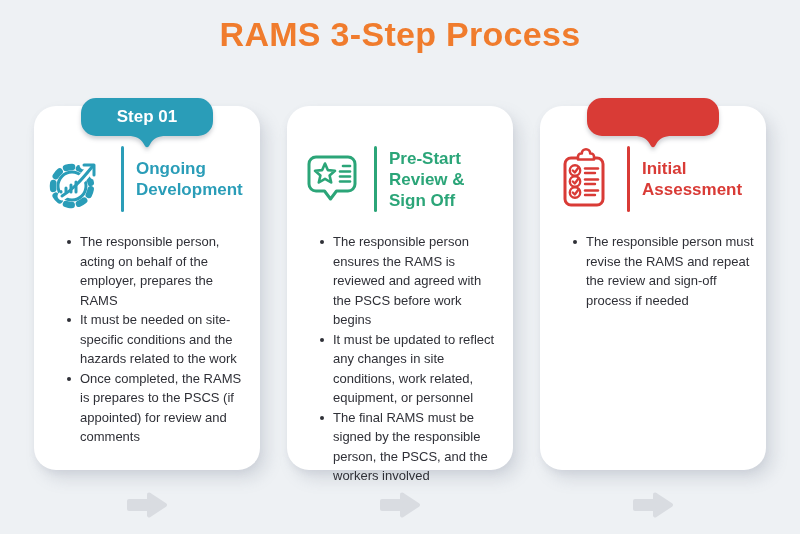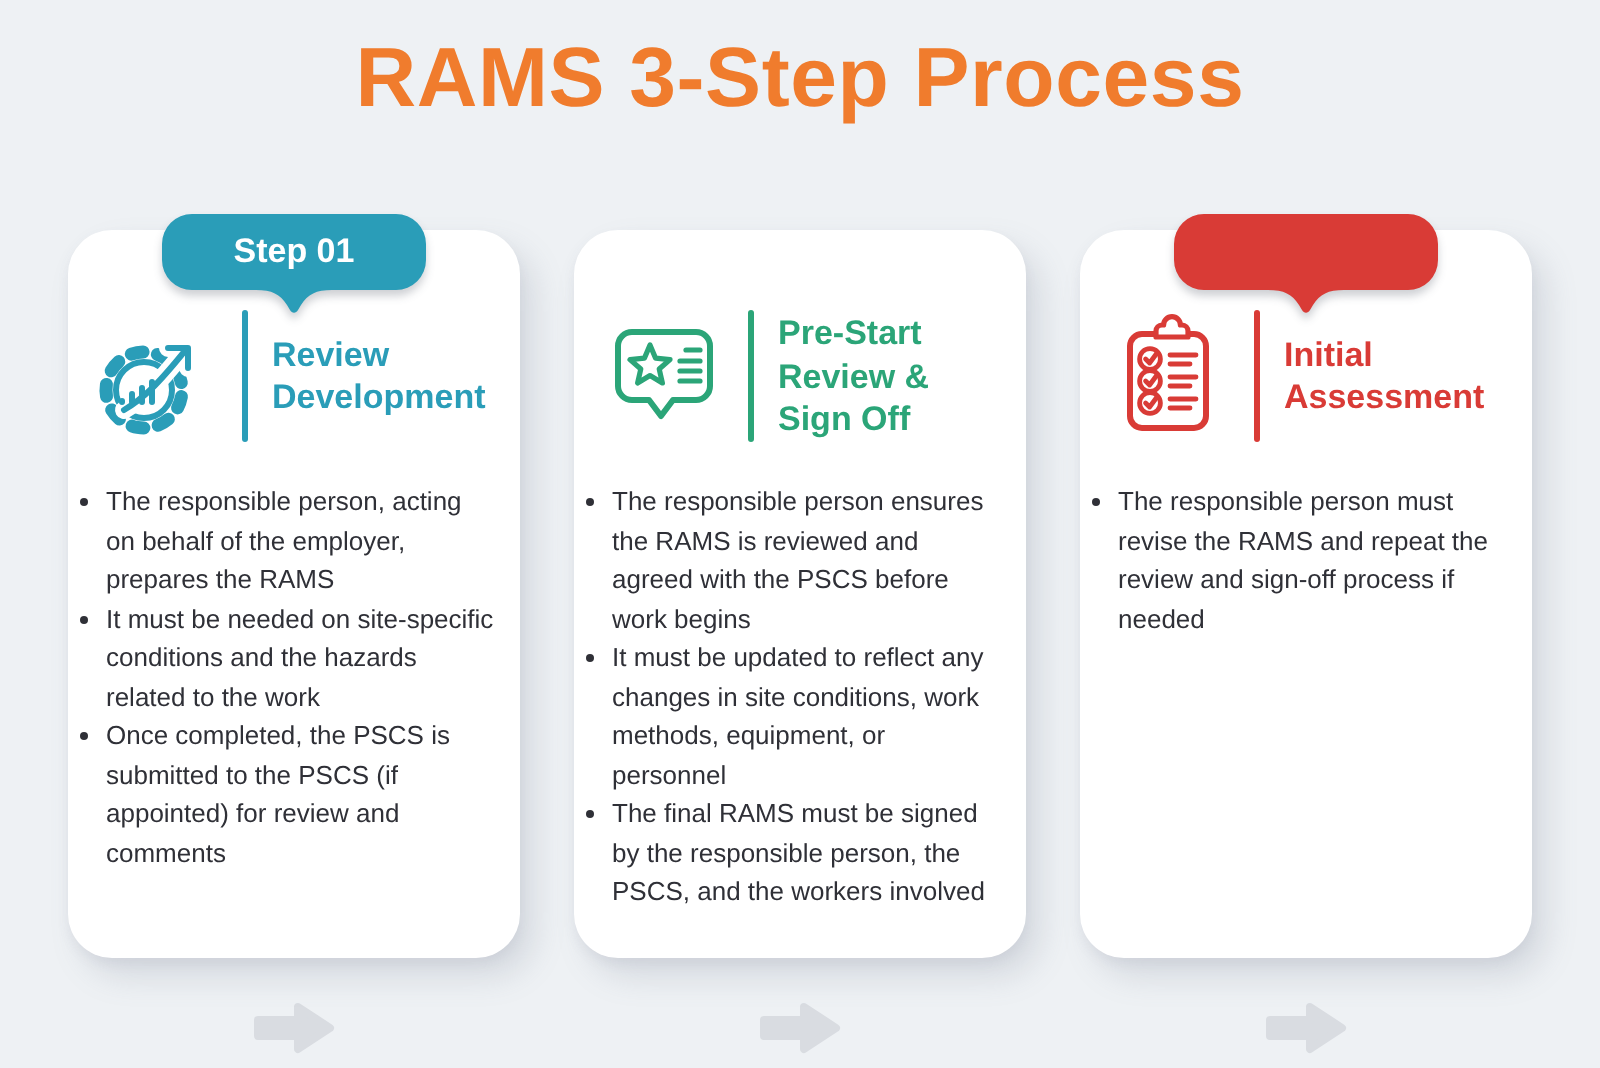--- a/index.html
+++ b/index.html
@@ -8,21 +8,21 @@
     width: 800px; height: 534px;
     background: #EEF1F4;
     font-family: "Liberation Sans", "DejaVu Sans", sans-serif;
     overflow: hidden;
   }
   .page { position: relative; width: 800px; height: 534px; }
 
   .title {
     margin: 0; padding-top: 16px;
     text-align: center;
-    font-size: 42px; font-weight: bold; letter-spacing: 0.3px;
+    font-size: 34px; font-weight: bold; letter-spacing: 0.3px;
     color: var(--accent, #F07C2D);
     line-height: 1.1;
   }
 
   .cards {
     display: flex; justify-content: center; gap: 27px;
     margin-top: 33px;
   }
   .column { position: relative; width: 226px; height: 384px; }
 
@@ -54,21 +54,21 @@
     width: 3px; align-self: stretch; border-radius: 2px;
     background: var(--accent);
     margin: 0 12px 0 9px;
   }
   .heading {
     margin: 0; white-space: pre-line;
     font-size: 17px; font-weight: bold; line-height: 1.25;
     color: var(--accent);
   }
 
-  .bullets { list-style: none; margin: 20px 0 0 0; padding: 0 12px 0 3px; }
+  .bullets { list-style: none; margin: 20px 0 0 0; padding: 0 12px 0 30px; }
   .bullet { display: flex; gap: 9px; font-size: 13px; line-height: 1.5; color: #2F3037; }
   .bullet-dot {
     width: 4px; height: 4px; border-radius: 50%;
     background: #2F3037; flex-shrink: 0;
     margin-top: 8px; margin-left: 3px;
   }
 
   .arrows { display: flex; justify-content: center; gap: 27px; margin-top: 20px;
     color: var(--accent, #D9DCE1); }
   .arrow-cell { width: 226px; display: flex; justify-content: center; }
@@ -106,35 +106,35 @@
             <g class="icon-stroke" stroke-width="3" stroke-linejoin="round">
               <path d="M16,50 C26,44 33,37 46,21"></path>
               <path d="M38,19 H48 V29"></path>
               <path d="M15,46 v-0.5"></path>
               <path d="M20,46 v-4"></path>
               <path d="M25,46 v-7"></path>
               <path d="M30,46 v-10"></path>
             </g>
           </svg>
           <div class="divider"></div>
-          <h2 class="heading">Review
+          <h2 class="heading">Ongoing
 Development</h2>
         </div>
         <ul class="bullets">
           <li class="bullet">
             <span class="bullet-dot"></span>
             <span>The responsible person, acting on behalf of the employer, prepares the RAMS</span>
           </li>
           <li class="bullet">
             <span class="bullet-dot"></span>
             <span>It must be needed on site-specific conditions and the hazards related to the work</span>
           </li>
           <li class="bullet">
             <span class="bullet-dot"></span>
-            <span>Once completed, the PSCS is submitted to the PSCS (if appointed) for review and comments</span>
+            <span>Once completed, the RAMS is prepares to the PSCS (if appointed) for review and comments</span>
           </li>
         </ul>
       </div>
     </div>
 
     <div class="column" style="--accent: #2BA578;">
       <div class="card">
         <div class="card-head">
           <svg class="head-icon" viewBox="0 0 66 66">
             <g class="icon-stroke" stroke-width="3" stroke-linejoin="round">
@@ -153,21 +153,21 @@
 Review &amp;
 Sign Off</h2>
         </div>
         <ul class="bullets">
           <li class="bullet">
             <span class="bullet-dot"></span>
             <span>The responsible person ensures the RAMS is reviewed and agreed with the PSCS before work begins</span>
           </li>
           <li class="bullet">
             <span class="bullet-dot"></span>
-            <span>It must be updated to reflect any changes in site conditions, work methods, equipment, or personnel</span>
+            <span>It must be updated to reflect any changes in site conditions, work related, equipment, or personnel</span>
           </li>
           <li class="bullet">
             <span class="bullet-dot"></span>
             <span>The final RAMS must be signed by the responsible person, the PSCS, and the workers involved</span>
           </li>
         </ul>
       </div>
     </div>
 
     <div class="column" style="--accent: #D93B36;">

